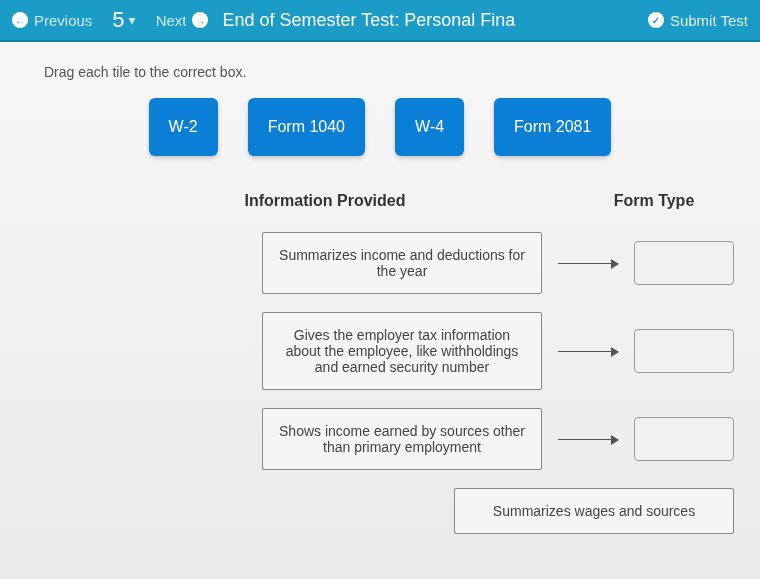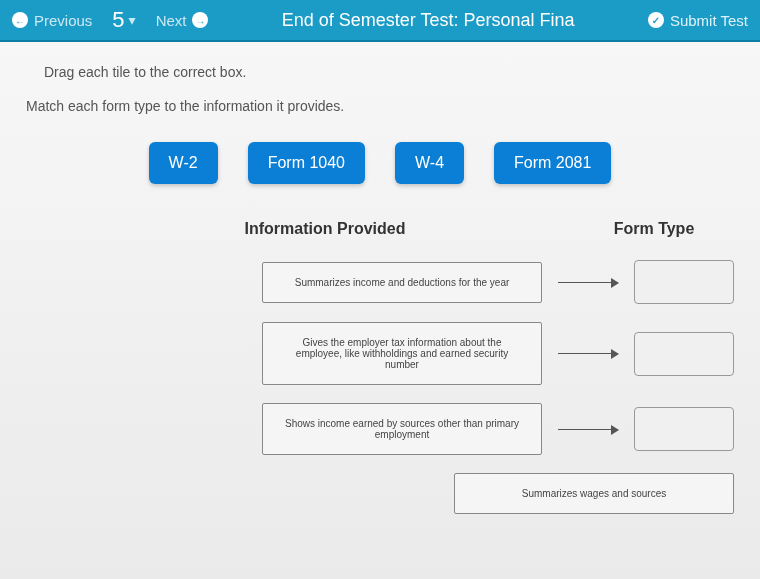--- a/index.html
+++ b/index.html
@@ -29,54 +29,54 @@
       cursor: pointer;
     }
     .nav-btn .circ {
       width: 16px; height: 16px; border-radius: 50%;
       background: #fff; color: #1a9cc7;
       display:flex;align-items:center;justify-content:center;
       font-size:10px; font-weight:bold;
     }
     .qnum { color:#fff; font-size:22px; font-weight:500; margin: 0 6px; display:flex; align-items:center; gap:4px;}
     .qnum .chev { font-size:14px; color:#cce8f2;}
-    .title { flex:1; text-align:center; font-size:18px; font-weight:500; color:#fff; white-space:nowrap; overflow:hidden;}
+    .title { flex:1; text-align:left; font-size:18px; font-weight:500; color:#fff; white-space:nowrap; overflow:hidden;}
     .submit { display:flex; align-items:center; gap:6px; color:#dff1f8; cursor:pointer;}
     .submit .circ { width:16px;height:16px;border-radius:50%;background:#fff;color:#1a9cc7;display:flex;align-items:center;justify-content:center;font-size:10px;font-weight:bold;}
     .content {
       background: linear-gradient(180deg,#f7f7f7,#eaeaea);
       padding: 18px 26px 0 26px;
       height: calc(100% - 42px);
       overflow:hidden;
     }
     .instr1 { color:#555; font-size:14px; margin:4px 0 18px 18px;}
     .instr2 { color:#555; font-size:14px; margin:0 0 28px 0;}
     .tiles { display:flex; gap:30px; justify-content:center; margin-bottom:28px;}
     .tile {
       background:#0b7fd6;
       color:#fff;
-      padding:12px 20px;
+      padding:20px 20px;
       border-radius:6px;
       font-size:16px;
       font-weight:500;
       cursor:move;
       box-shadow: 0 2px 4px rgba(0,0,0,0.2);
     }
     .columns { display:flex; gap:40px; }
     .col-info { flex:1; display:flex; flex-direction:column; align-items:center;}
     .col-type { width:160px; display:flex; flex-direction:column; align-items:center;}
     .col-head { font-size:16px; font-weight:600; color:#333; margin-bottom:22px; text-align:center;}
     .row { display:flex; align-items:center; gap:16px; margin-bottom:18px; width:100%; justify-content:flex-end;}
     .info-box {
       border:1px solid #888;
       background:#f5f5f5;
       padding:14px 16px;
       width:280px;
       text-align:center;
-      font-size:10px;
+      font-size:14px;
       color:#444;
       border-radius:2px;
     }
     .arrow {
       width:60px; height:1px; background:#555; position:relative;
     }
     .arrow::after{
       content:""; position:absolute; right:-1px; top:-4px;
       border-left:8px solid #555; border-top:5px solid transparent; border-bottom:5px solid transparent;
     }
@@ -106,21 +106,20 @@
   </div>
   <div class="title">End of Semester Test: Personal Fina</div>
   <div class="submit">
     <span class="circ">✓</span>
     <span>Submit Test</span>
   </div>
 </div>
 
 <div class="content">
   <div class="instr1">Drag each tile to the correct box.</div>
-  <div class="instr2">Match each form type to the information it provides.</div>
 
   <div class="tiles">
     <div class="tile">W-2</div>
     <div class="tile">Form 1040</div>
     <div class="tile">W-4</div>
     <div class="tile">Form 2081</div>
   </div>
 
   <div class="matching-area">
     <div class="columns">

